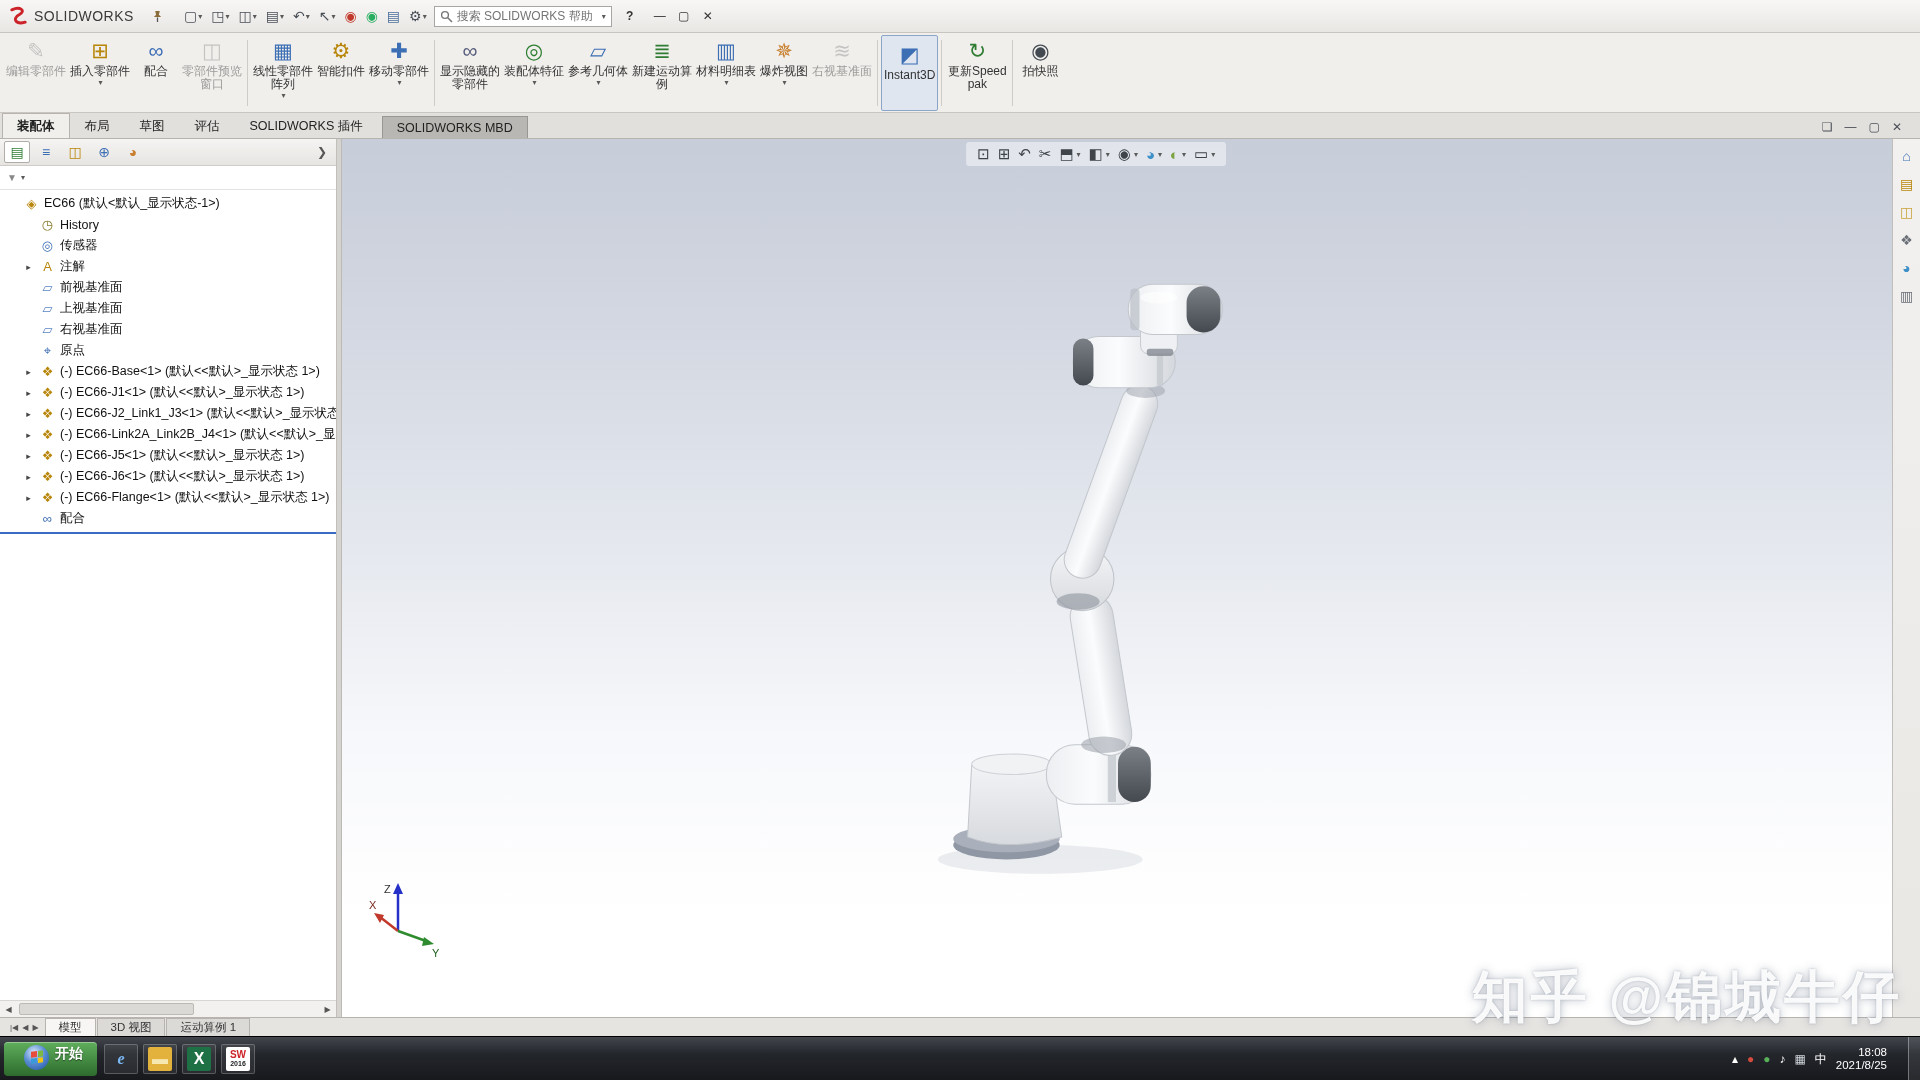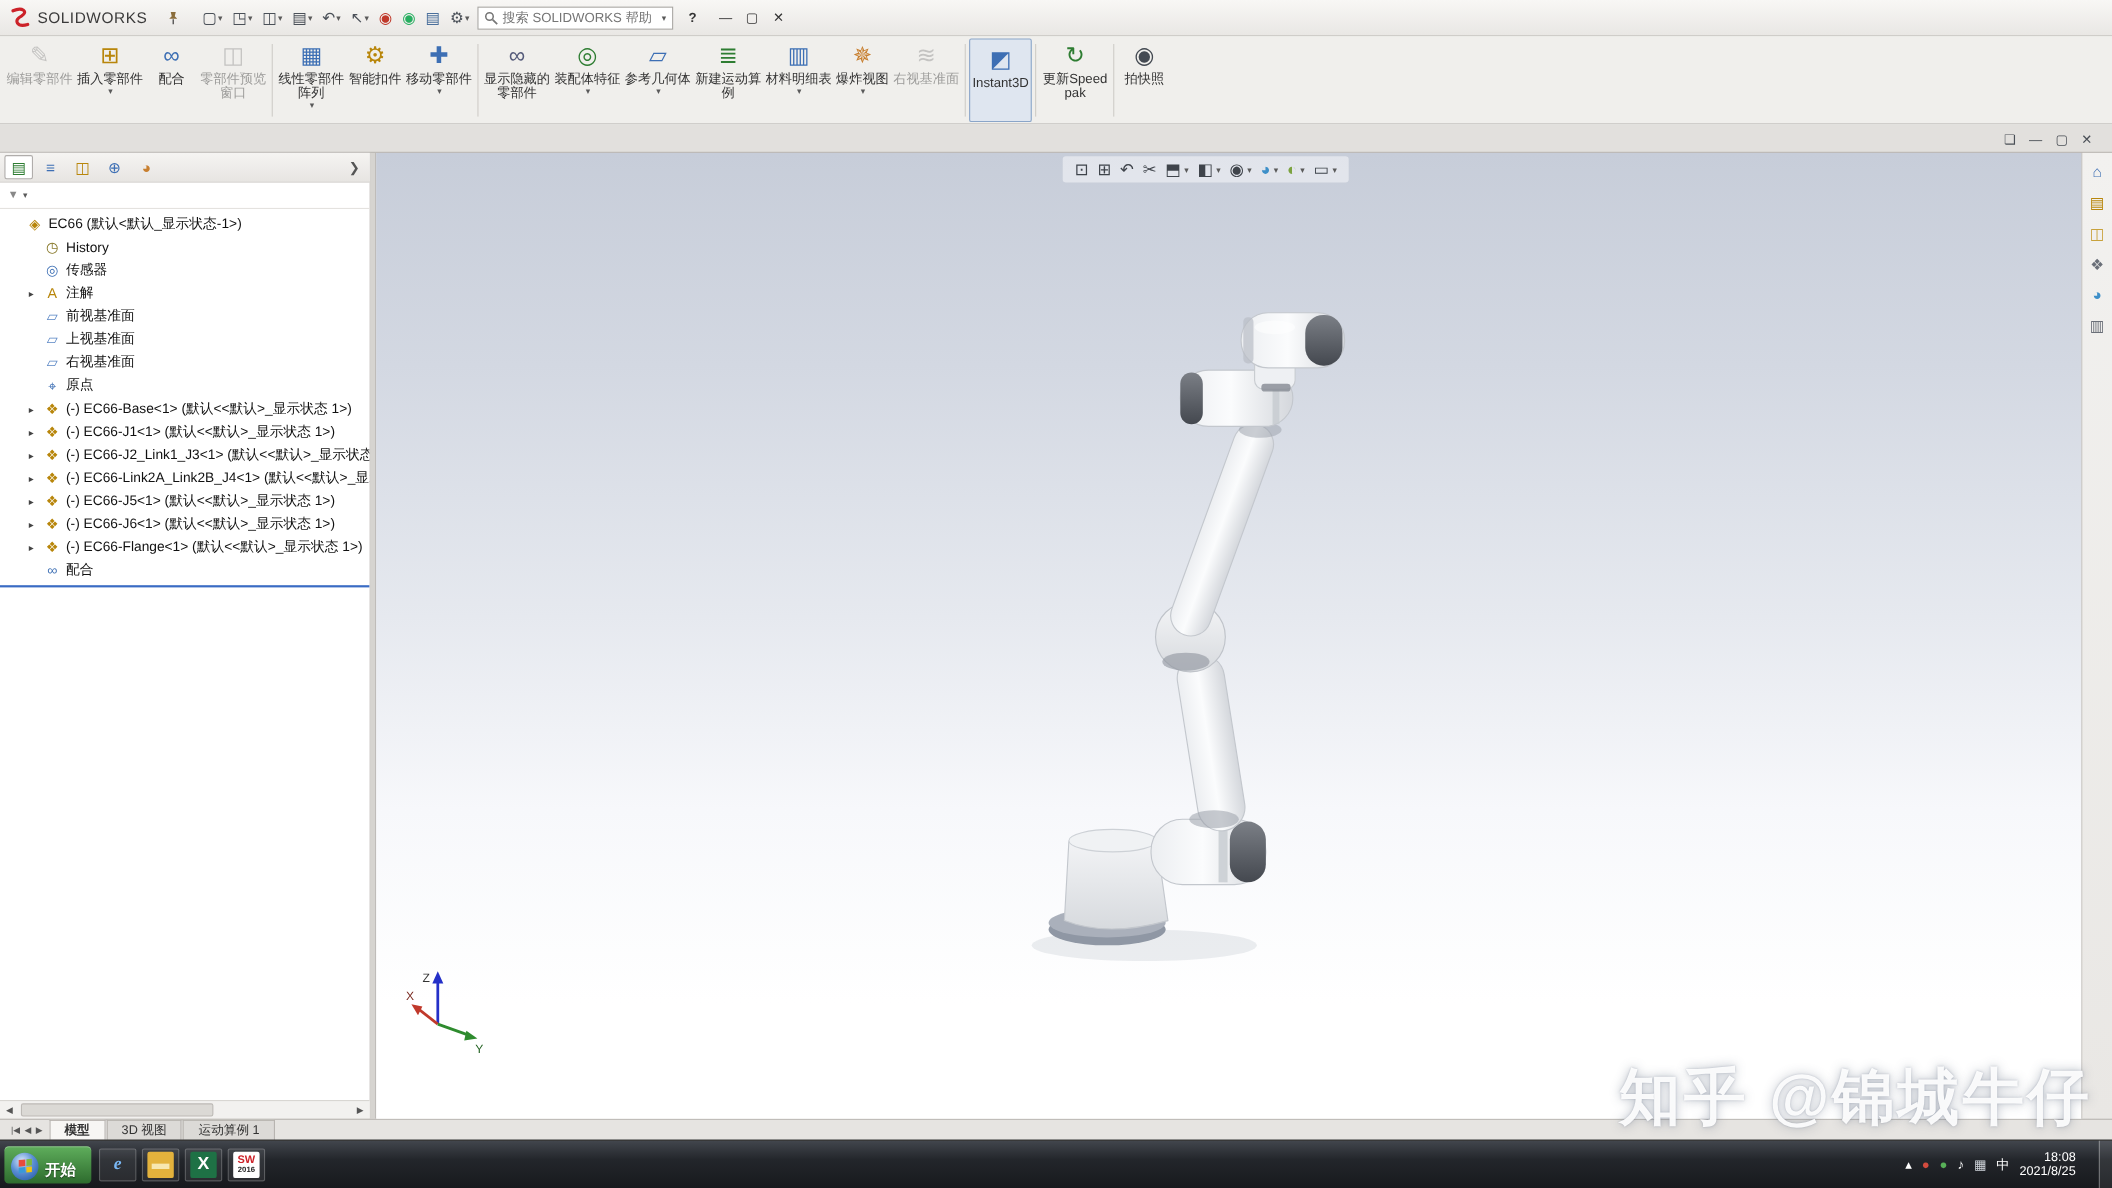--- a/index.html
+++ b/index.html
@@ -68,30 +68,30 @@
   .triad{position:absolute;left:26px;bottom:58px}
 
   .taskpane{width:28px;flex:none;background:linear-gradient(#f2f1ef,#e9e7e4);border-left:1px solid #c2bfbb;
     display:flex;flex-direction:column;align-items:center;padding-top:9px;gap:12px}
   .tp-btn{font-size:14px;line-height:16px}
 
   
   .doctabs{height:19px;flex:none;display:flex;align-items:stretch;background:#e6e4e1;border-top:1px solid #b7b4b0;padding-left:4px;font-size:11.5px;color:#333}
   .dt-nav{display:flex;align-items:center;font-size:8px;color:#555;padding:0 4px}
   .dtab{padding:0 13px;border:1px solid #b7b4b0;border-bottom:none;background:#dcdad7;display:flex;align-items:center}
-  .dtab.active{background:#f7f6f4;font-weight:bold}
+  .dtab.active{background:#f7f6f4;font-weight:normal}
   .statusbar{height:20px;flex:none;display:flex;align-items:center;background:#f0efec;border-top:1px solid #c9c6c2;font-size:12px;color:#333;padding:0 6px}
   .sb-left{margin-right:auto;color:#444}
   .sb-seg{padding:0 10px;border-left:1px solid #d0cdc9;white-space:nowrap}
   .sb-smiley{color:#e8b82e;font-size:13px;margin:0 4px}
 
   
   .taskbar{height:44px;flex:none;display:flex;align-items:center;gap:7px;padding-left:4px;
     background:linear-gradient(#42464d,#23262b 40%,#17191d);border-top:1px solid #000}
-  .start{display:flex;align-items:flex-end;gap:6px;height:34px;padding:3px 14px 3px 6px;border-radius:4px;
+  .start{display:flex;align-items:flex-start;gap:6px;height:34px;padding:3px 14px 3px 20px;border-radius:4px;
     background:linear-gradient(#5fae5c,#2d6b2d);box-shadow:inset 0 1px 0 rgba(255,255,255,.35)}
   .start-label{color:#fff;font-weight:bold;font-size:14px;text-shadow:0 1px 1px rgba(0,0,0,.5)}
   .orb{width:25px;height:25px;border-radius:50%;background:radial-gradient(circle at 40% 30%,#d9e9fb,#5b8fd4 45%,#1d4f9c);
     display:flex;align-items:center;justify-content:center}
   .flag{width:12px;height:12px;display:grid;grid-template-columns:1fr 1fr;grid-template-rows:1fr 1fr;gap:1px;transform:skewY(-6deg)}
   .flag span:nth-child(1){background:#e84c3d}.flag span:nth-child(2){background:#7db744}
   .flag span:nth-child(3){background:#3a99d8}.flag span:nth-child(4){background:#f2c40f}
   .ql{width:34px;height:30px;border:1px solid rgba(255,255,255,.22);background:rgba(255,255,255,.07);border-radius:2px;
     display:flex;align-items:center;justify-content:center}
   .ql-tile{width:24px;height:24px;border-radius:2px;display:flex;flex-direction:column;align-items:center;justify-content:center;font-weight:bold;line-height:1}
@@ -255,20 +255,28 @@
         <span class="lbl">更新Speedpak</span>
       </div>
       <div class="ribbon-sep"></div>
       <div class="rbtn">
         <span class="ic" style="color: rgb(68, 74, 82);">◉</span>
         <span class="lbl">拍快照</span>
       </div>
     </div>
 
   <div class="tabstrip">
+    <div id="ribbontabs" style="display:flex;align-items:flex-end">
+        <div class="rtab active">装配体</div>
+        <div class="rtab">布局</div>
+        <div class="rtab">草图</div>
+        <div class="rtab">评估</div>
+        <div class="rtab">SOLIDWORKS 插件</div>
+        <div class="rtab dark">SOLIDWORKS MBD</div>
+      </div>
     <div class="doc-win-controls" id="docwin">
         <span>❏</span>
         <span>—</span>
         <span>▢</span>
         <span>✕</span>
       </div>
   </div>
 
   <div class="main">
 

